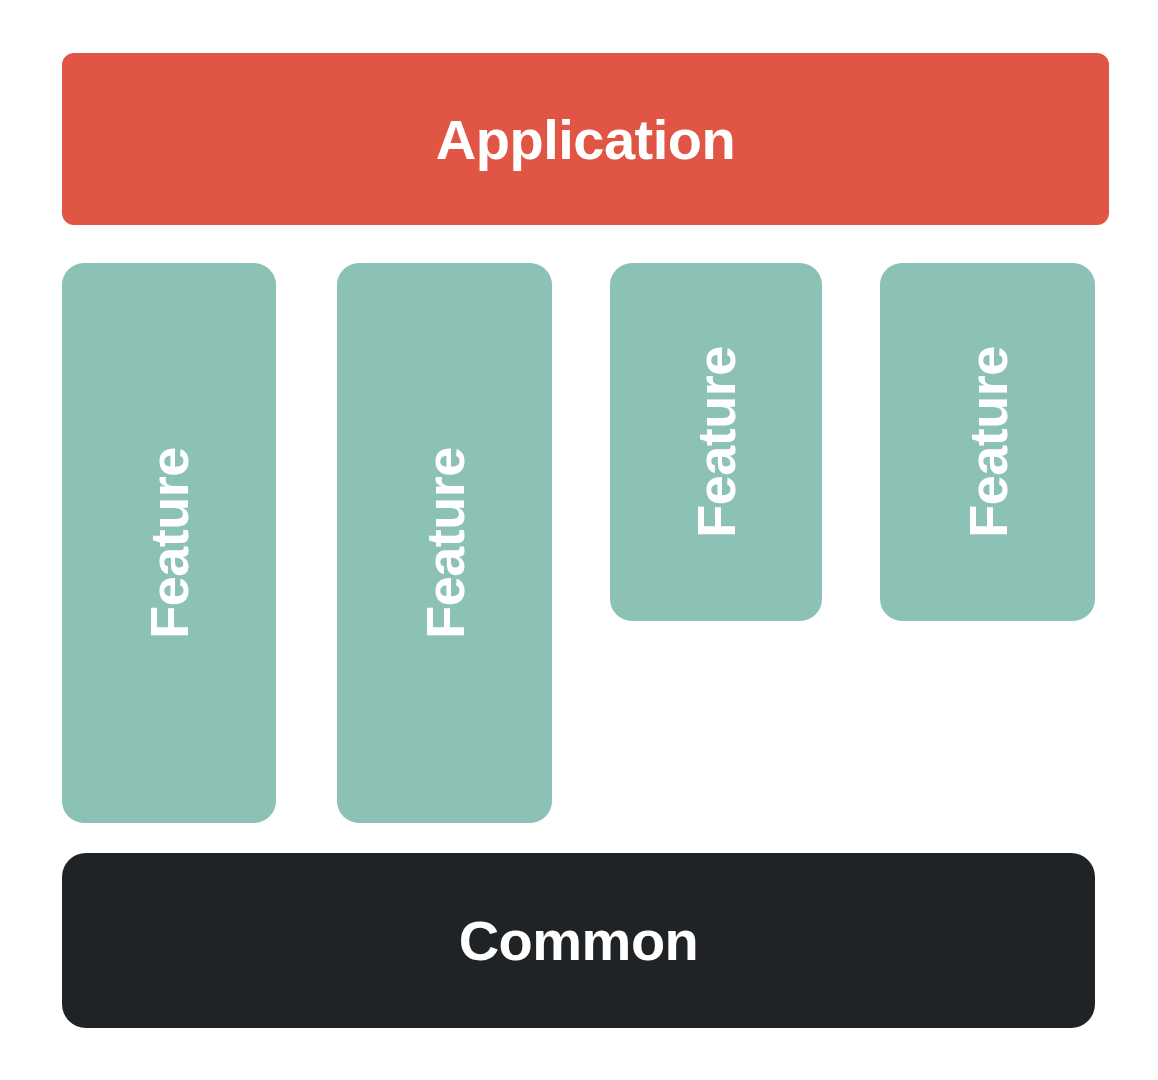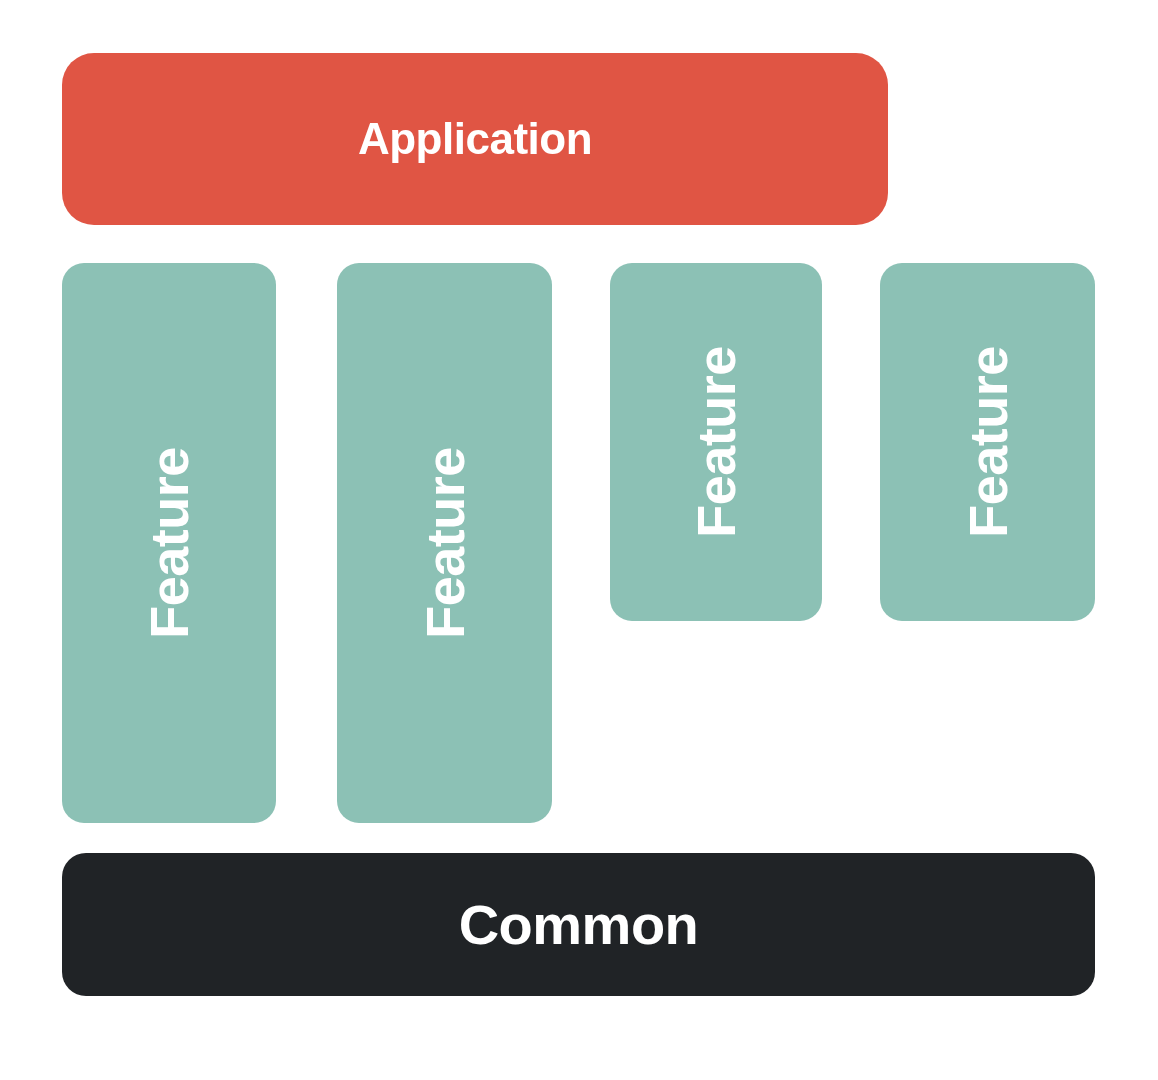--- a/index.html
+++ b/index.html
@@ -28,25 +28,25 @@
     border-radius: 22px;
     color: #ffffff;
     font-weight: bold;
     letter-spacing: -0.5px;
     user-select: none;
   }
   
   #app-block {
     left: 62px;
     top: 53px;
-    width: 826px;
+    width: 1047px;
     height: 172px;
     background: #e05544;
-    font-size: 44px;
-    border-radius: 32px;
+    font-size: 56px;
+    border-radius: 12px;
   }
   
   .feature-block {
     background: #8cc1b5;
     border-radius: 22px;
     font-size: 54px;
   }
   .feature-block .vlabel {
     transform: rotate(-90deg);
     white-space: nowrap;
@@ -66,21 +66,21 @@
     height: 172px;
     background: #2a2c2e;
     font-size: 56px;
     border-radius: 22px;
   }
   
   #common-block {
     left: 62px;
     top: 853px;
     width: 1033px;
-    height: 143px;
+    height: 175px;
     background: #202326;
     font-size: 56px;
     border-radius: 24px;
   }
 </style>
 </head>
 <body>
 
 <div id="canvas">
 

